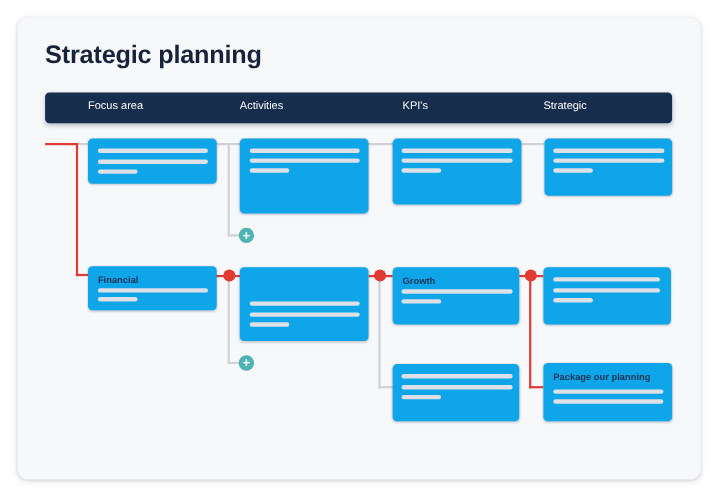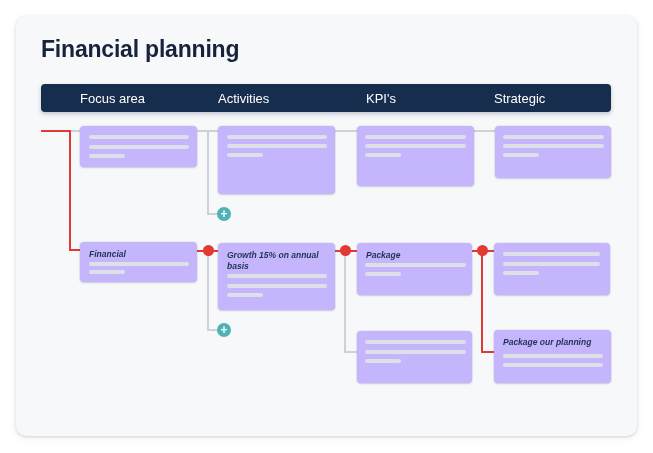--- a/index.html
+++ b/index.html
@@ -14,51 +14,50 @@
   .title {
     position: absolute; left: 41px; top: 36px;
     font-size: 23px; font-weight: 700; color: #16233b; letter-spacing: -0.2px;
   }
   .header-bar {
     position: absolute; left: 41px; top: 84px; width: 570px; height: 28px;
     background: #172d4d; border-radius: 4px;
     box-shadow: 0 2px 4px rgba(20,40,80,0.25);
   }
   .header-bar span {
-    position: absolute; top: 7px; font-size: 13px; color: #ffffff;
+    position: absolute; top: 7px; font-size: 10px; color: #ffffff;
   }
 
   .line { position: absolute; }
   .red { background: #e03a32; }
   .gray { background: #cfd1d5; }
 
   .card {
-    position: absolute; background: #c4b5fd; border-radius: 4px;
+    position: absolute; background: #0ea5e9; border-radius: 4px;
     box-shadow: 0 1px 2px rgba(30,45,80,0.18), 0 0 0 1px rgba(30,45,80,0.05);
-    font-style: italic;
   }
   .bar { position: absolute; height: 4px; border-radius: 2px; background: #dde1e7; }
   .card-title {
     position: absolute; left: 9px; top: 7px; font-size: 8.5px; font-weight: 700;
     color: #1e3354; line-height: 11px;
   }
   .dot {
     position: absolute; width: 11px; height: 11px; border-radius: 50%; background: #e03a32;
   }
   .plus {
     position: absolute; width: 14px; height: 14px; border-radius: 50%; background: #4fb3b3;
     color: #fff; font-size: 12px; line-height: 14px; text-align: center; font-weight: 700;
   }
 </style>
 </head>
 <body>
 
 <div class="panel"></div>
 
-<div class="title">Financial planning</div>
+<div class="title">Strategic planning</div>
 
 <div class="header-bar">
   <span style="left:39px">Focus area</span>
   <span style="left:177px">Activities</span>
   <span style="left:325px">KPI's</span>
   <span style="left:453px">Strategic</span>
 </div>
 
 <div class="line gray" style="left:70px; top:130px; width:425px; height:2px;"></div>
 <div class="line gray" style="left:207px; top:130px; width:2px; height:85px;"></div>
@@ -87,33 +86,32 @@
   <div class="bar" style="left:9px; top:20px; width:100px;"></div>
   <div class="bar" style="left:9px; top:28px; width:36px;"></div>
 </div>
 
 <div class="card" style="left:218px; top:126px; width:117px; height:68px;">
   <div class="bar" style="left:9px; top:9px; width:100px;"></div>
   <div class="bar" style="left:9px; top:18px; width:100px;"></div>
   <div class="bar" style="left:9px; top:27px; width:36px;"></div>
 </div>
 <div class="card" style="left:218px; top:243px; width:117px; height:67px;">
-  <div class="card-title" style="width:100px;">Growth 15% on annual basis</div>
   <div class="bar" style="left:9px; top:31px; width:100px;"></div>
   <div class="bar" style="left:9px; top:41px; width:100px;"></div>
   <div class="bar" style="left:9px; top:50px; width:36px;"></div>
 </div>
 
 <div class="card" style="left:357px; top:126px; width:117px; height:60px;">
   <div class="bar" style="left:8px; top:9px; width:101px;"></div>
   <div class="bar" style="left:8px; top:18px; width:101px;"></div>
   <div class="bar" style="left:8px; top:27px; width:36px;"></div>
 </div>
 <div class="card" style="left:357px; top:243px; width:115px; height:52px;">
-  <div class="card-title">Package</div>
+  <div class="card-title">Growth</div>
   <div class="bar" style="left:8px; top:20px; width:101px;"></div>
   <div class="bar" style="left:8px; top:29px; width:36px;"></div>
 </div>
 <div class="card" style="left:357px; top:331px; width:115px; height:52px;">
   <div class="bar" style="left:8px; top:9px; width:101px;"></div>
   <div class="bar" style="left:8px; top:19px; width:101px;"></div>
   <div class="bar" style="left:8px; top:28px; width:36px;"></div>
 </div>
 
 <div class="card" style="left:495px; top:126px; width:116px; height:52px;">

